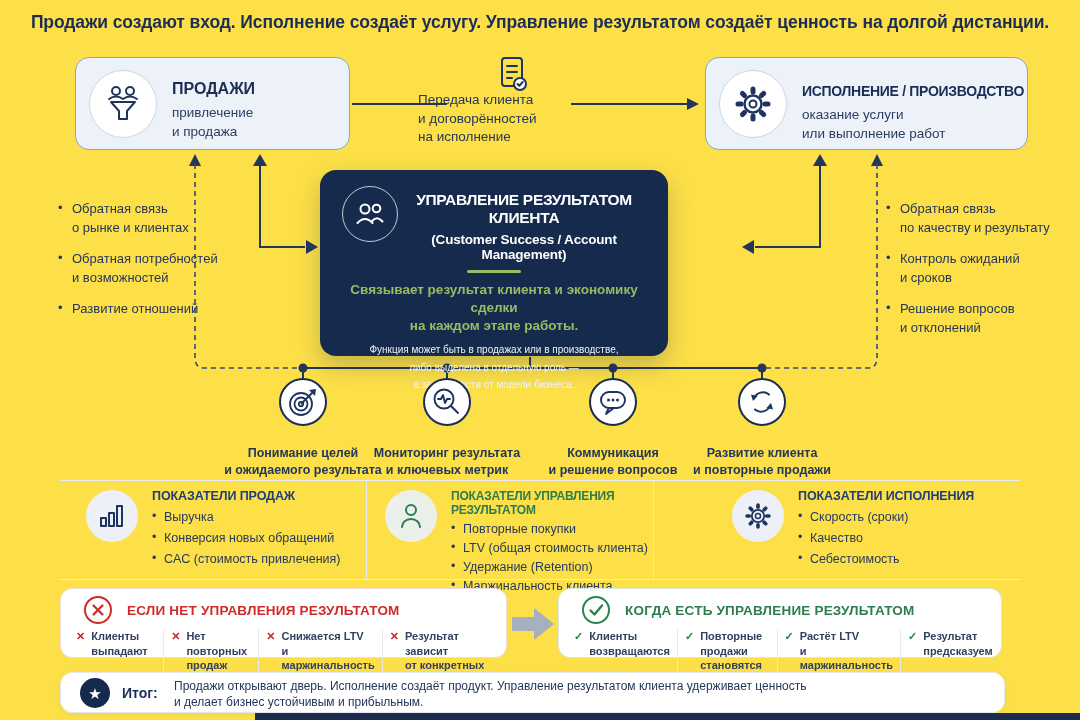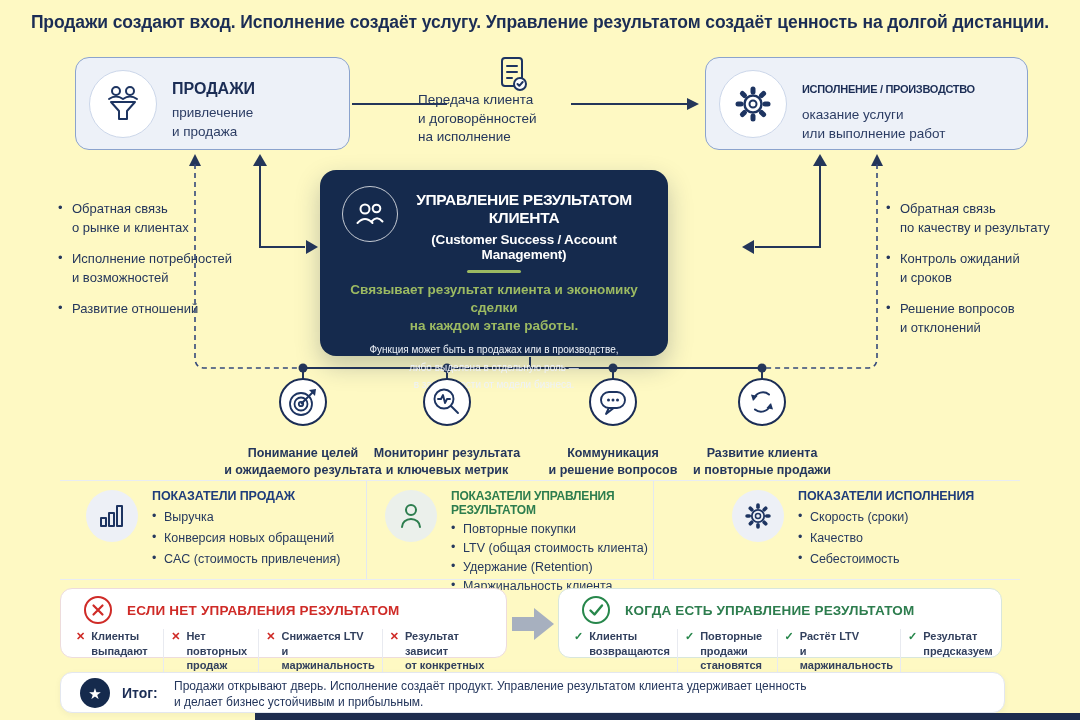--- a/index.html
+++ b/index.html
@@ -1,37 +1,37 @@
 <!DOCTYPE html>
 <html style="--navy: #1b2d55; --navy-deep: #152a4d; --green: #9cba62; --blue-header: #1e3d7b; --green-header: #2d7d4e; --red: #cf2b27; --check-green: #27874b; --line: #24365a;"><head>
 <meta charset="utf-8">
 <style>
   html,body{margin:0;padding:0;background:#ffffff;}
-  .canvas{position:relative;width:1080px;height:720px;background:#fef9c3;overflow:hidden;
+  .canvas{position:relative;width:1080px;height:720px;background:#fde047;overflow:hidden;
           font-family:"Liberation Sans",sans-serif;color:#22355c;}
 
   .title{position:absolute;top:12px;left:0;width:100%;text-align:center;
          font-size:17.5px;font-weight:bold;letter-spacing:-0.1px;color:var(--navy,#1b2d55);white-space:nowrap;}
 
   svg.overlay{position:absolute;left:0;top:0;z-index:1;}
   .sline{stroke:var(--line,#24365a);stroke-width:2;fill:none;}
   .dline{stroke:#35497b;stroke-width:1.6;fill:none;stroke-dasharray:5 4;}
   .ah{fill:var(--line,#24365a);}
   .dot{fill:var(--line,#24365a);}
   .gray-arrow{fill:#a7b0bf;}
 
   .topbox{position:absolute;top:57px;height:93px;background:#edf1f8;border:1.5px solid #8ba3cd;
           border-radius:14px;box-sizing:border-box;z-index:2;}
   .sales{left:75px;width:275px;}
   .exec{left:705px;width:323px;}
   .topbox .icon-circle{position:absolute;left:13px;top:12px;width:66px;height:66px;border-radius:50%;
           background:#fff;border:1px solid #ccd7ea;display:flex;align-items:center;justify-content:center;}
   .topbox .box-title{position:absolute;left:96px;top:22px;font-weight:bold;color:var(--navy,#1b2d55);}
   .sales .box-title{font-size:16px;}
-  .exec .box-title{font-size:11px;letter-spacing:-0.3px;top:25px;}
+  .exec .box-title{font-size:14px;letter-spacing:-0.3px;top:25px;}
   .topbox .box-sub{position:absolute;left:96px;top:45px;font-size:13.5px;font-weight:500;
           color:#2c3d64;line-height:19px;white-space:pre-line;}
   .exec .box-sub{top:47px;}
 
   .handoff-icon{position:absolute;left:494px;top:55px;z-index:2;}
   .handoff-text{position:absolute;left:418px;top:91px;width:188px;text-align:left;font-size:13.5px;
           font-weight:500;color:#24365c;line-height:18.5px;white-space:pre-line;z-index:2;}
 
   .mgmt{position:absolute;left:320px;top:170px;width:348px;height:186px;background:var(--navy-deep,#152a4d);
         border-radius:16px;z-index:2;box-sizing:border-box;padding:16px 18px 0 18px;
@@ -220,21 +220,21 @@
     <div class="mgmt-highlight">Связывает результат клиента и экономику сделки
 на каждом этапе работы.</div>
     <div class="mgmt-body">Функция может быть в продажах или в производстве,
 либо выделена в отдельную роль —
 в зависимости от модели бизнеса.</div>
   </div>
 
   <div class="fb-list fb-left">
     <div class="fb-item">Обратная связь
 о рынке и клиентах</div>
-    <div class="fb-item">Исполнение потребностей
+    <div class="fb-item">Обратная потребностей
 и возможностей</div>
     <div class="fb-item">Развитие отношений</div>
   </div>
   <div class="fb-list fb-right">
     <div class="fb-item">Обратная связь
 по качеству и результату</div>
     <div class="fb-item">Контроль ожиданий
 и сроков</div>
     <div class="fb-item">Решение вопросов
 и отклонений</div>

